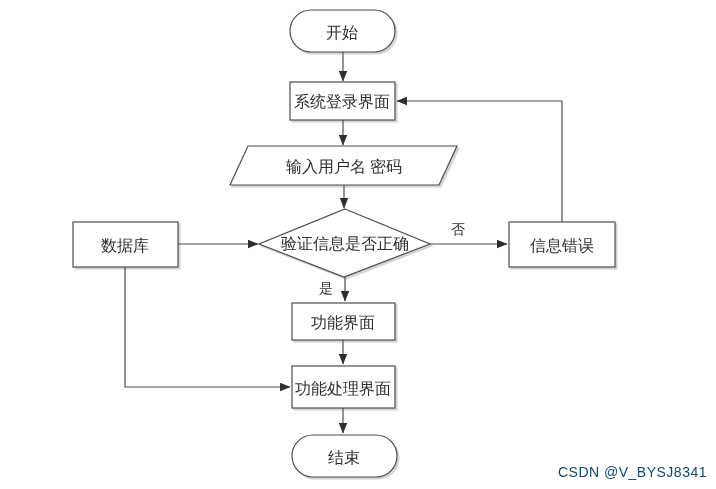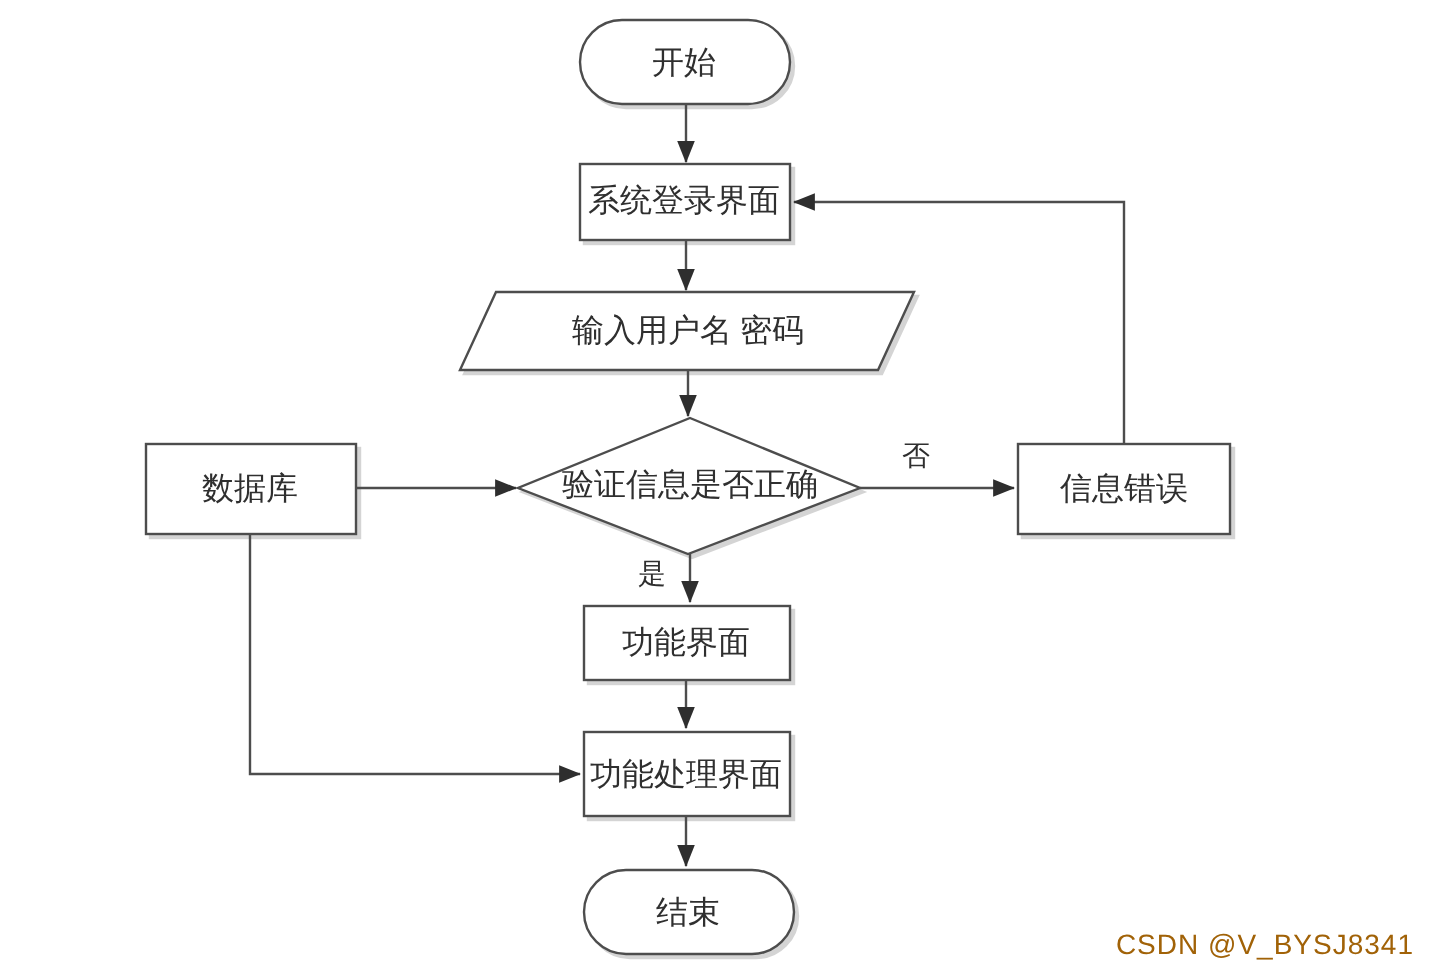--- a/index.html
+++ b/index.html
@@ -39,21 +39,21 @@
     fill: #2f2f2f;
     text-anchor: middle;
     dominant-baseline: central;
   }
   .watermark {
     position: absolute;
     right: 9px;
     bottom: 9px;
     font-family: "Liberation Sans", "DejaVu Sans", sans-serif;
     font-size: 14px;
-    color: #a16207;
+    color: #0c4a6e;
     letter-spacing: 0.5px;
     user-select: none;
   }
 </style>
 </head>
 <body>
 
 <div class="stage">
   <svg width="716" height="489" viewBox="0 0 716 489">
     <defs>

